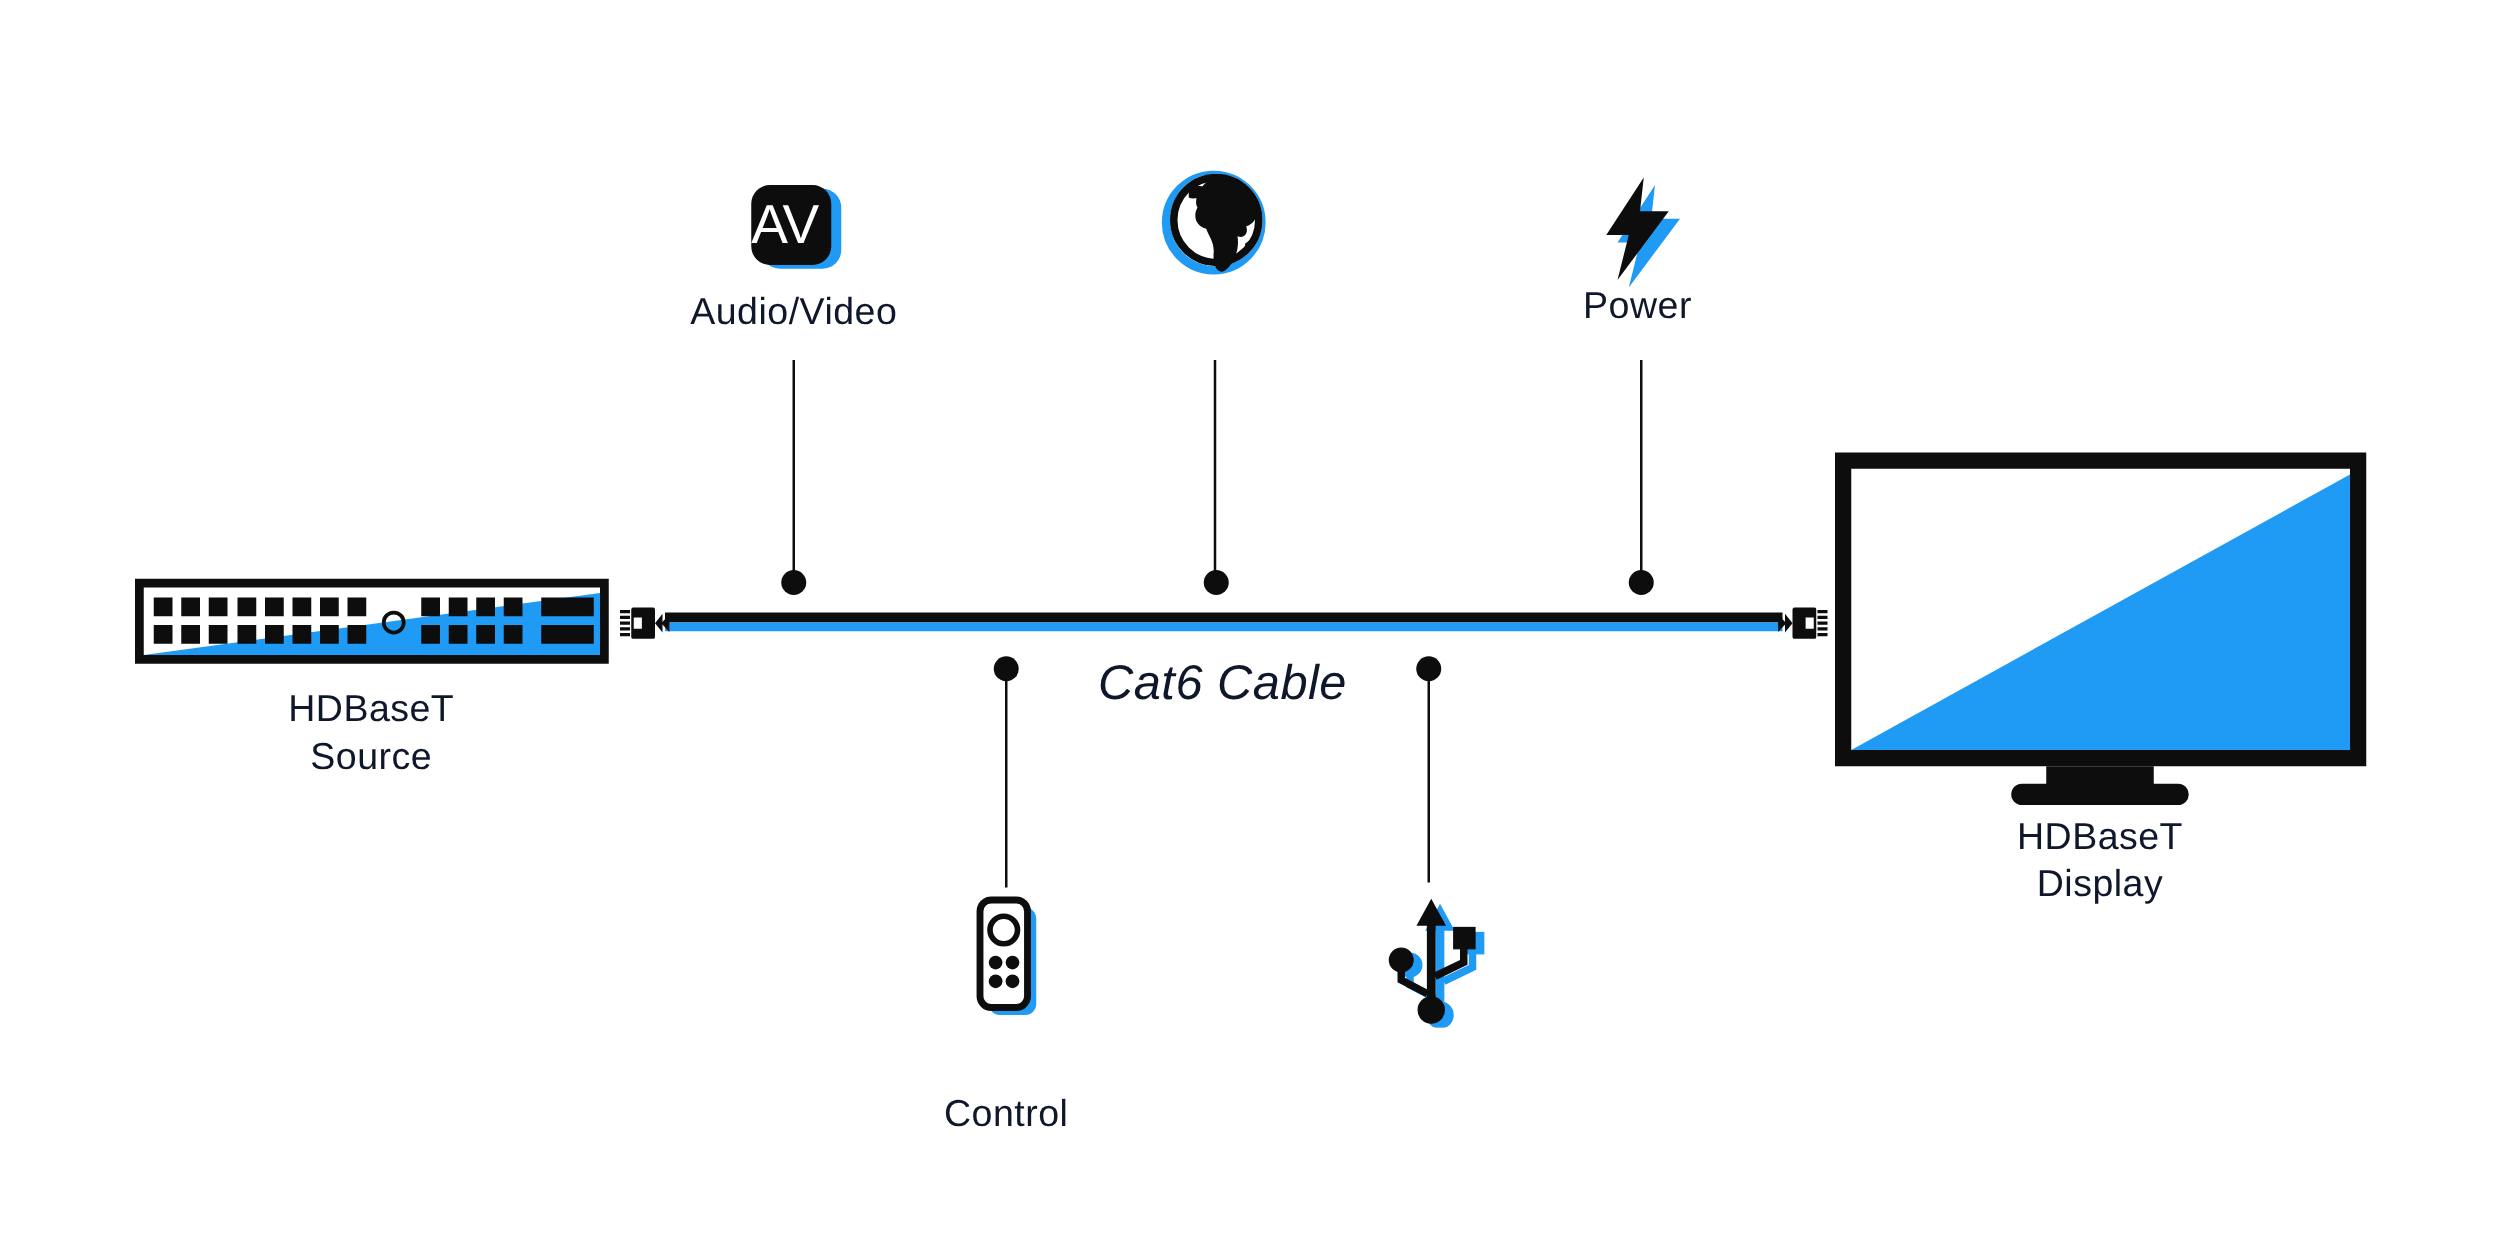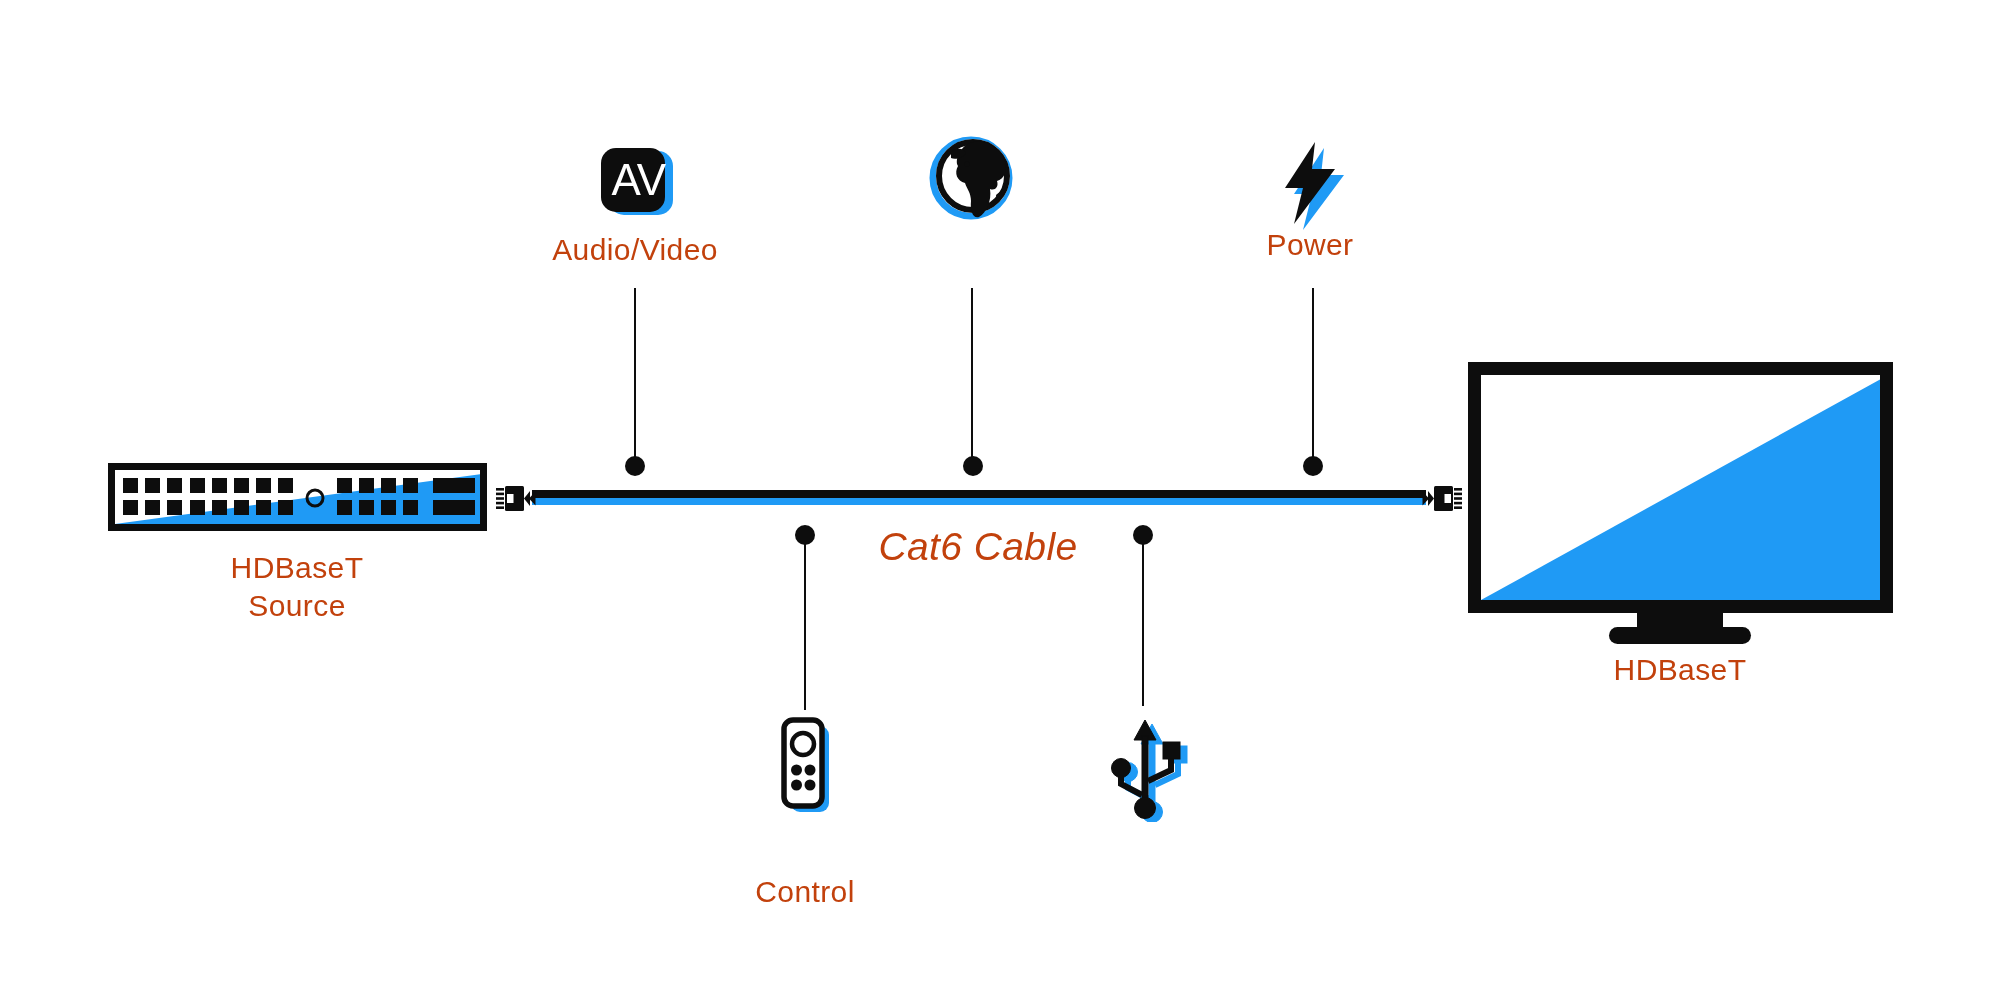--- a/index.html
+++ b/index.html
@@ -4,21 +4,21 @@
 <title>Diagram</title>
 <style>
   html,body{margin:0;padding:0;background:#ffffff;}
   #stage{
     position:relative;width:2000px;height:1000px;background:#ffffff;overflow:hidden;
     font-family:"Liberation Sans", sans-serif;color:#111;
   }
   .abs{position:absolute;}
   .label{
     position:absolute;text-align:center;font-size:30px;letter-spacing:.4px;
-    color:#c2410c;line-height:38px;white-space:nowrap;
+    color:#0f172a;line-height:38px;white-space:nowrap;
   }
   .vline{position:absolute;width:2px;background:#0d0d0d;}
   .dot{position:absolute;width:20px;height:20px;border-radius:50%;background:#0d0d0d;}
 
   
   .device{
     position:absolute;left:108px;top:463px;width:365px;height:54px;
     border:7px solid #0d0d0d;background:#ffffff;
   }
   .device-triangle{
@@ -38,21 +38,21 @@
   .tv-base{position:absolute;left:1609px;top:627px;width:142px;height:17px;background:#0d0d0d;border-radius:9px;}
 
   
   .cable-black{position:absolute;left:532px;top:490px;width:894px;height:8px;background:#0d0d0d;}
   .cable-blue{position:absolute;left:532px;top:498px;width:894px;height:7px;background:#1f9af5;}
 
   
   .av-shadow{position:absolute;left:609px;top:151px;width:64px;height:64px;border-radius:15px;background:#1f9af5;}
   .av-badge{
     position:absolute;left:601px;top:148px;width:64px;height:64px;border-radius:15px;background:#0d0d0d;
-    display:flex;align-items:center;justify-content:flex-end;
+    display:flex;align-items:center;justify-content:flex-start;
   }
   .av-badge span{color:#fff;font-size:44px;letter-spacing:-1px;font-weight:500;}
 </style>
 </head>
 <body>
 
 <div id="stage">
 
   <div class="device">
     <div class="device-triangle"></div>
@@ -130,20 +130,21 @@
     </g>
   </svg>
 
   <div class="tv">
     <div class="tv-triangle"></div>
   </div>
   <div class="tv-neck"></div>
   <div class="tv-base"></div>
   <div class="label" style="left:1530px;top:651px;width:300px;">
     <div>HDBaseT</div>
+    <div>Display</div>
   </div>
 
   <div class="av-shadow"></div>
   <div class="av-badge">
     <span>AV</span>
   </div>
   <div class="label" style="left:485px;top:231px;width:300px;">Audio/Video</div>
   <div class="vline" style="left:634px;top:288px;height:170px;"></div>
   <div class="dot" style="left:625px;top:456px;"></div>
 

